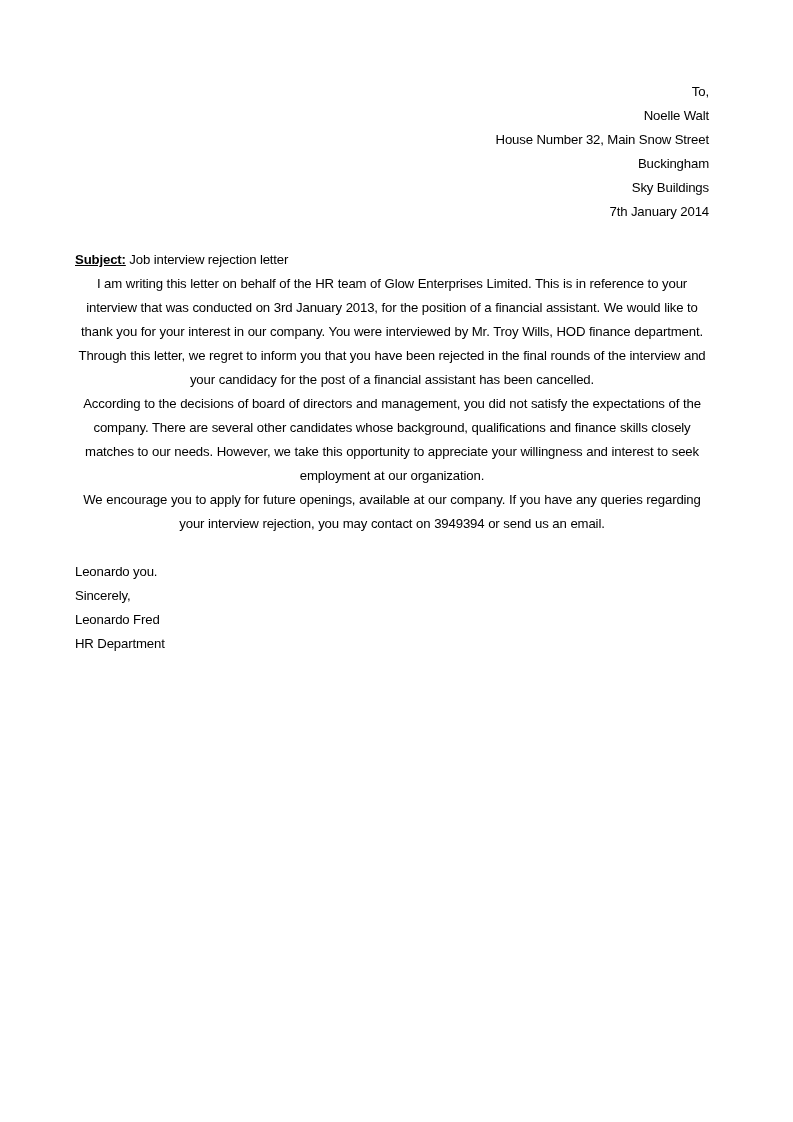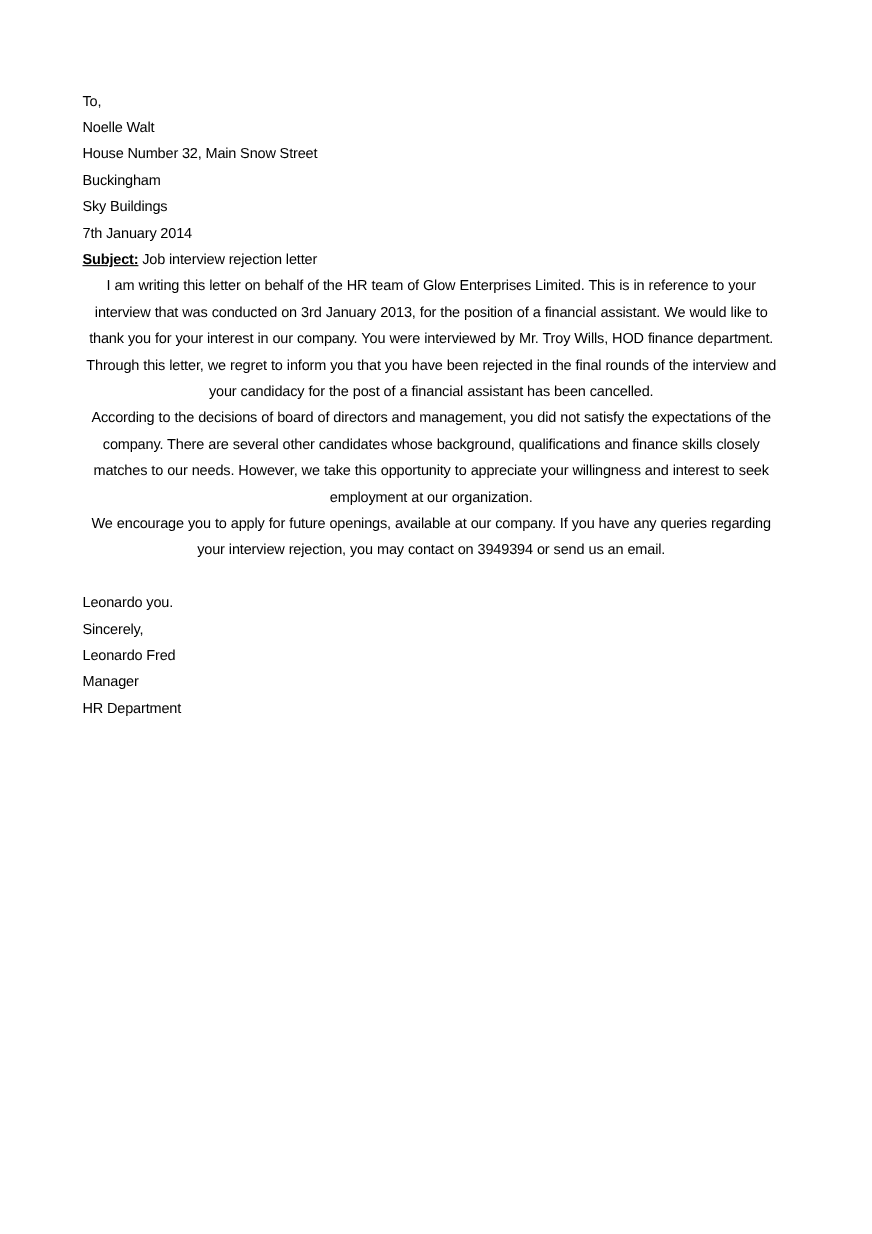--- a/index.html
+++ b/index.html
@@ -37,23 +37,25 @@
   .salutation {
     font-size: 13.2px;
     line-height: 24px;
     letter-spacing: -0.15px;
     color: #000000;
     font-stretch: condensed;
     transform-origin: left top;
   }
   .addr-block .line {
     white-space: nowrap;
+    text-align: right;
   }
   .subject-line {
     white-space: nowrap;
+    margin-top: 24px;
   }
   .subject-label {
     font-weight: bold;
     text-decoration: underline;
   }
   .para {
     margin: 0;
     text-align: center;
     word-spacing: 0.2px;
   }
@@ -85,18 +87,17 @@
     <p class="para">I am writing this letter on behalf of the HR team of Glow Enterprises Limited. This is in reference to your interview that was conducted on 3rd January 2013, for the position of a financial assistant. We would like to thank you for your interest in our company.  You were interviewed by Mr. Troy Wills, HOD finance department. Through this letter, we regret to inform you that you have been rejected in the final rounds of the interview and your candidacy for the post of a financial assistant has been cancelled.</p>
     <p class="para">According to the decisions of board of directors and management, you did not satisfy the expectations of the company. There are several other candidates whose background, qualifications and finance skills closely matches to our needs. However, we take this opportunity to appreciate your willingness and interest to seek employment at our organization.</p>
     <p class="para">We encourage you to apply for future openings, available at our company. If you have any queries regarding your interview rejection, you may contact on 3949394 or send us an email.</p>
 
     <div class="spacer"></div>
 
     <div class="closing-block">
       <div class="line">Leonardo you.</div>
       <div class="line">Sincerely,</div>
       <div class="line">Leonardo Fred</div>
-      <div class="line">Manager</div>
       <div class="line">HR Department</div>
     </div>
 
   </div>
 </div>
 
 </body></html>

